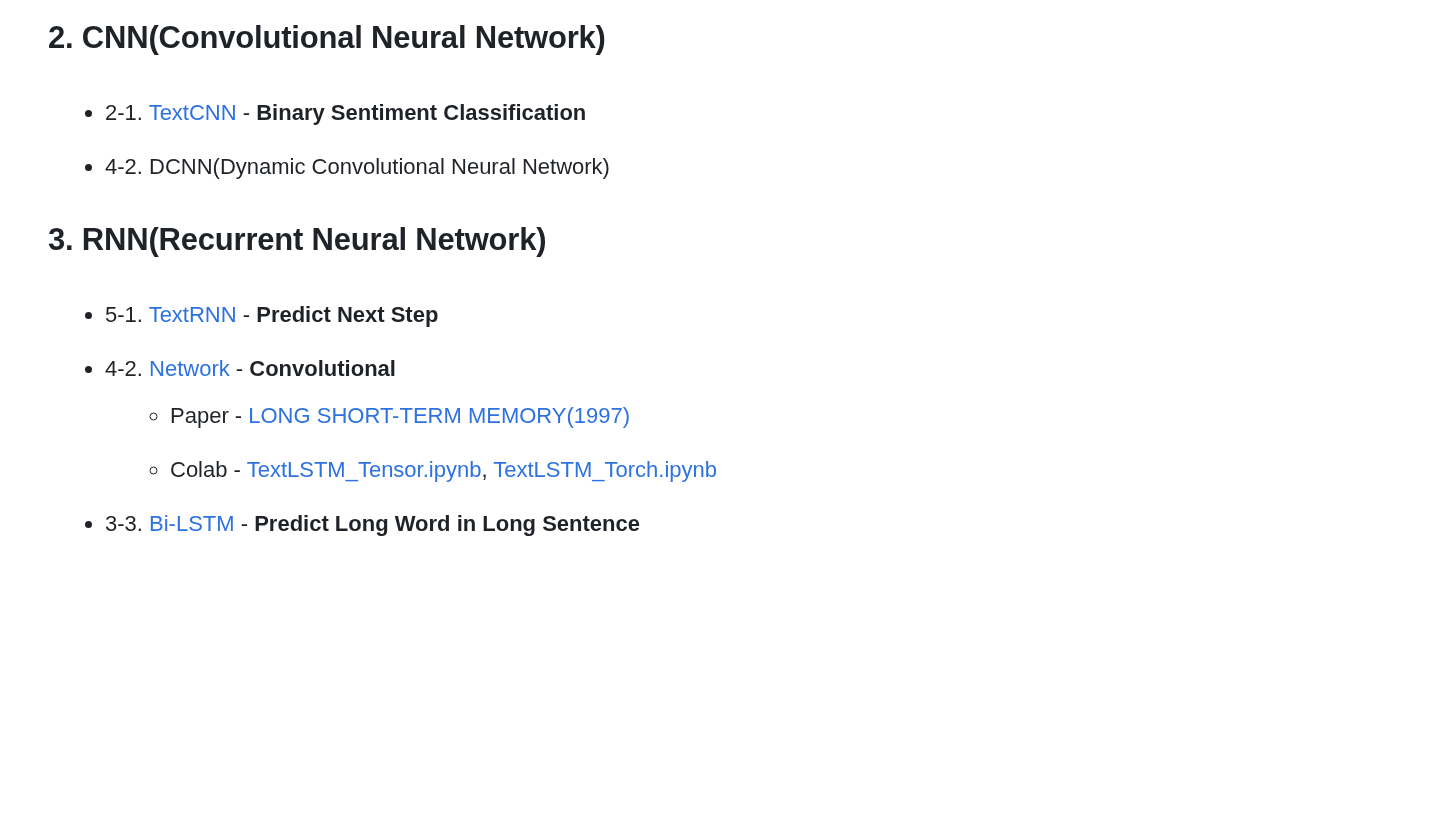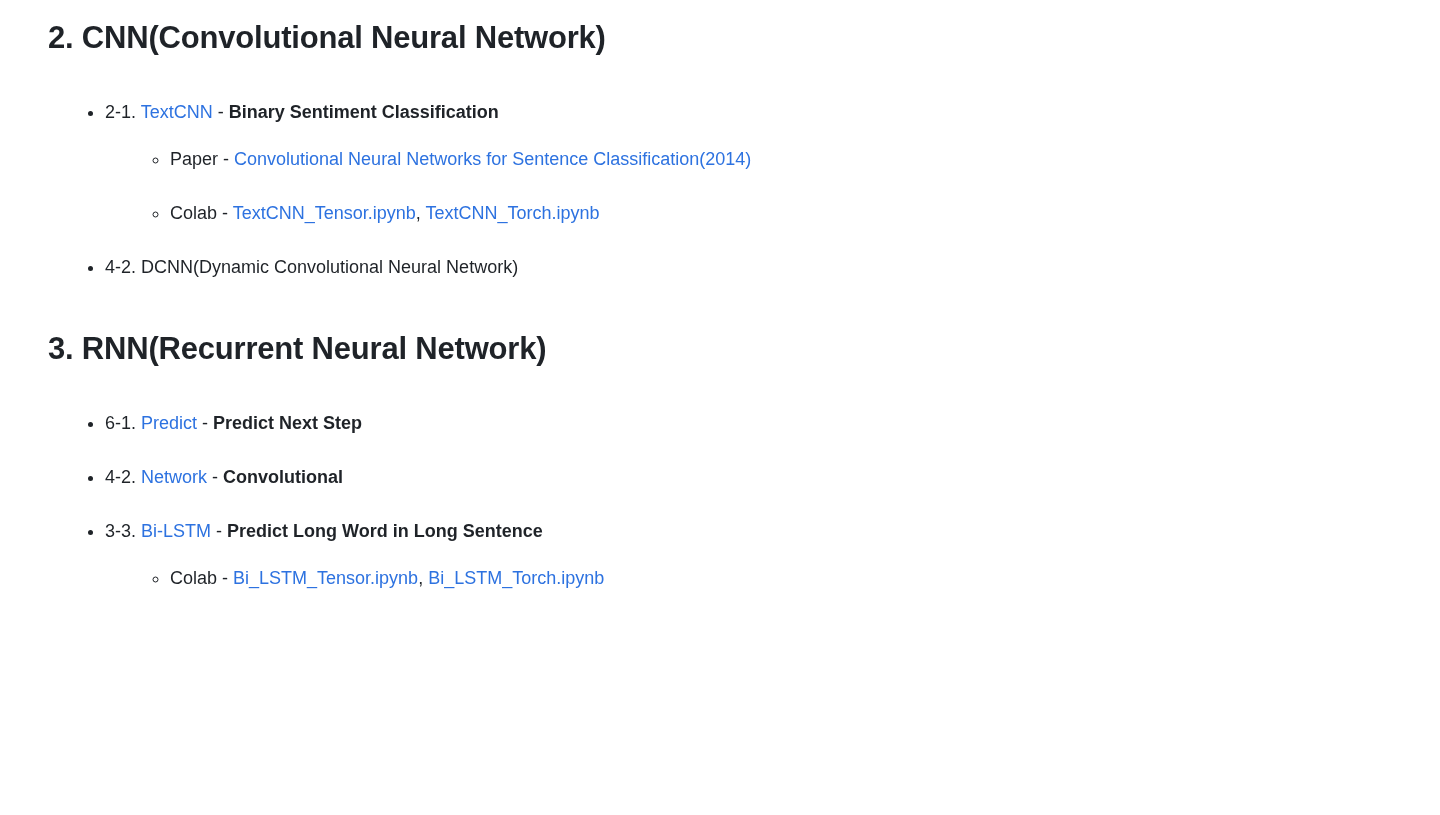--- a/index.html
+++ b/index.html
@@ -18,34 +18,34 @@
     background: var(--page-bg, #ffffff);
   }
   h3.section-heading {
     font-size: 31px;
     font-weight: 700;
     line-height: 36px;
     margin: 0 0 33px 0;
     letter-spacing: -0.2px;
   }
   section + section h3.section-heading {
-    margin-top: 40px;
+    margin-top: 32px;
   }
   ul.topic-list {
     margin: 0;
     padding: 0 0 0 57px;
     list-style-type: disc;
   }
   ul.sub-list {
     margin: 0;
     padding: 0 0 0 65px;
     list-style-type: circle;
   }
   li {
-    font-size: 18px;
+    font-size: 22px;
     line-height: 47px;
   }
   li::marker {
     color: var(--text-color, #1f2328);
   }
   li + li {
     margin-top: 7px;
   }
   a.doc-link {
     color: var(--link-color, #2d72e0);
@@ -56,30 +56,28 @@
     font-weight: 700;
   }
 </style>
 </head>
 <body>
 
 <div class="page" id="content-root">
     <section>
       <h3 class="section-heading">2. CNN(Convolutional Neural Network)</h3>
       <ul class="topic-list">
-        <li><span>2-1. </span><a class="doc-link">TextCNN</a><span> - </span><strong class="bold-text">Binary Sentiment Classification</strong><ul class="sub-list">
-            <li><span>Paper - </span><a class="doc-link">Convolutional Neural Networks for Sentence Classification(2014)</a></li>
-            <li><span>Colab - </span><a class="doc-link">TextCNN_Tensor.ipynb</a><span>, </span><a class="doc-link">TextCNN_Torch.ipynb</a></li>
-          </ul></li>
+        <li><span>2-1. </span><a class="doc-link">TextCNN</a><span> - </span><strong class="bold-text">Binary Sentiment Classification</strong></li>
         <li><span>4-2. DCNN(Dynamic Convolutional Neural Network)</span></li>
       </ul>
     </section>
     <section>
       <h3 class="section-heading">3. RNN(Recurrent Neural Network)</h3>
       <ul class="topic-list">
-        <li><span>6-1. </span><a class="doc-link">Predict</a><span> - </span><strong class="bold-text">Predict Next Step</strong></li>
-        <li><span>4-2. </span><a class="doc-link">Network</a><span> - </span><strong class="bold-text">Convolutional</strong></li>
-        <li><span>3-3. </span><a class="doc-link">Bi-LSTM</a><span> - </span><strong class="bold-text">Predict Long Word in Long Sentence</strong><ul class="sub-list">
-            <li><span>Colab - </span><a class="doc-link">Bi_LSTM_Tensor.ipynb</a><span>, </span><a class="doc-link">Bi_LSTM_Torch.ipynb</a></li>
+        <li><span>5-1. </span><a class="doc-link">TextRNN</a><span> - </span><strong class="bold-text">Predict Next Step</strong></li>
+        <li><span>4-2. </span><a class="doc-link">Network</a><span> - </span><strong class="bold-text">Convolutional</strong><ul class="sub-list">
+            <li><span>Paper - </span><a class="doc-link">LONG SHORT-TERM MEMORY(1997)</a></li>
+            <li><span>Colab - </span><a class="doc-link">TextLSTM_Tensor.ipynb</a><span>, </span><a class="doc-link">TextLSTM_Torch.ipynb</a></li>
           </ul></li>
+        <li><span>3-3. </span><a class="doc-link">Bi-LSTM</a><span> - </span><strong class="bold-text">Predict Long Word in Long Sentence</strong></li>
       </ul>
     </section>
   </div>
 
 </body></html>

